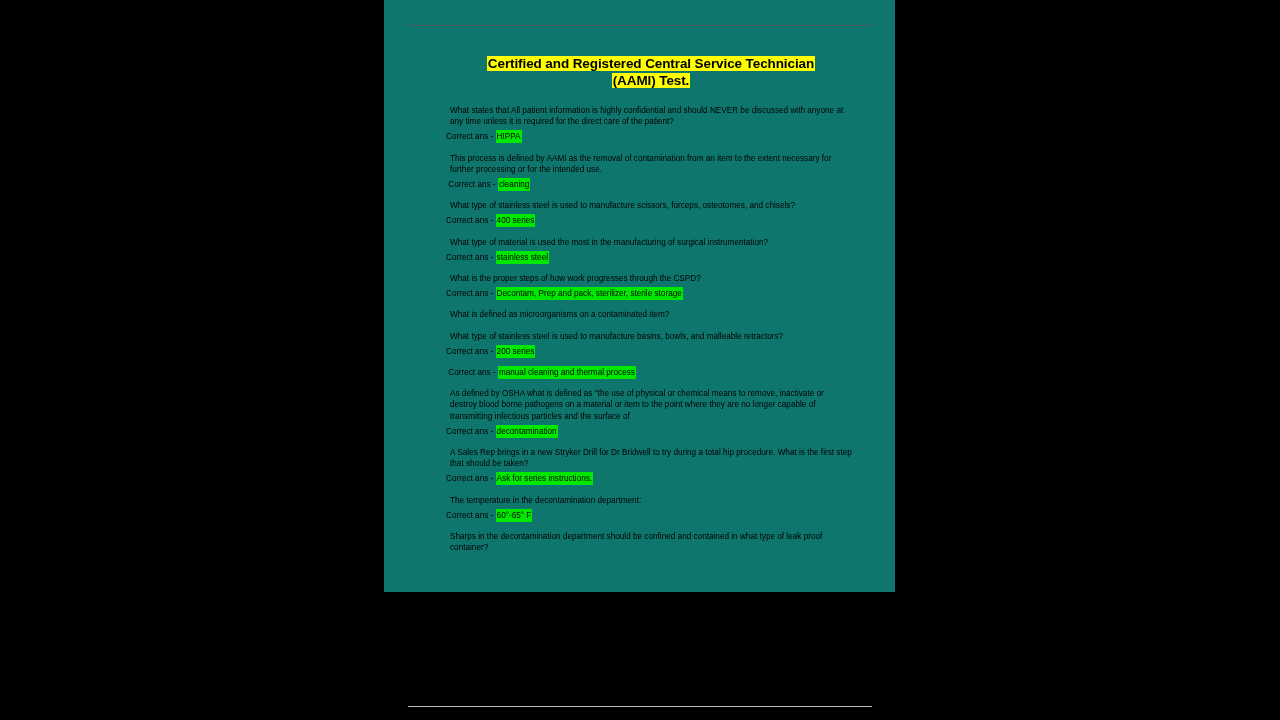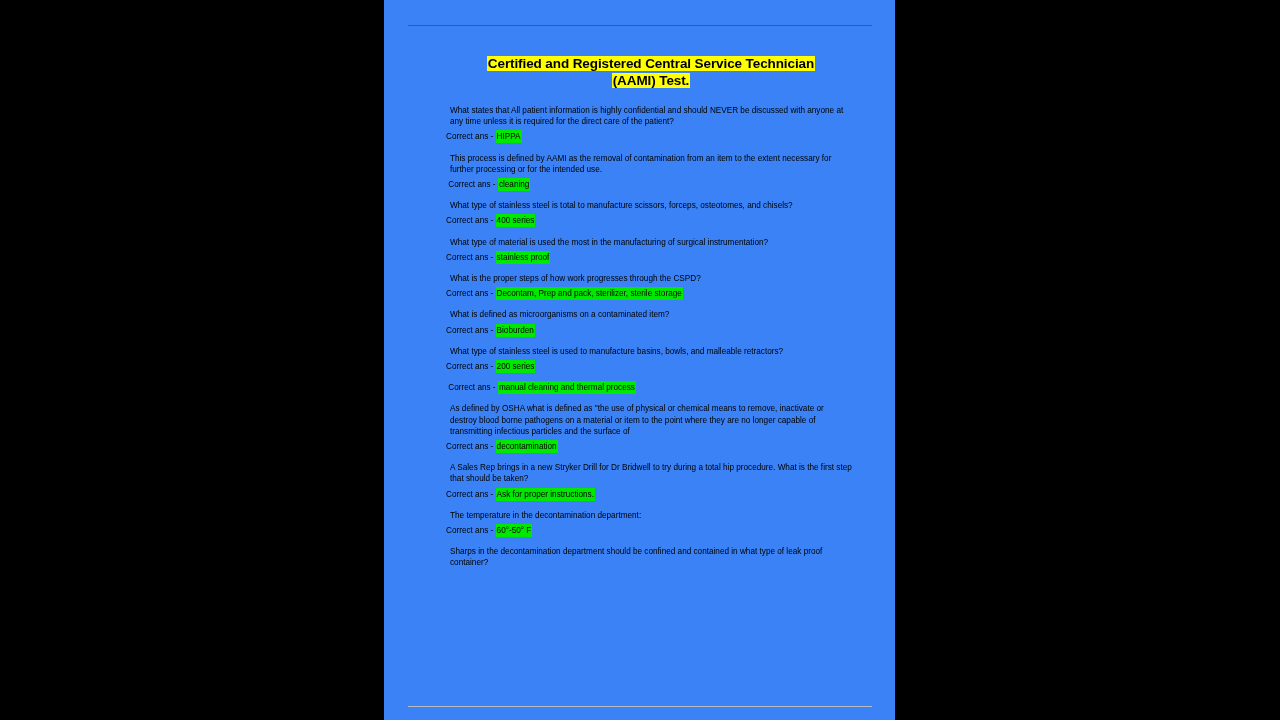--- a/index.html
+++ b/index.html
@@ -17,22 +17,22 @@
     height: 720px;
     background: #000000;
   }
 
   
   .page {
     position: absolute;
     left: 384px;
     top: 0;
     width: 511px;
-    height: 720px;
-    background: #3b82f6;
+    height: 592px;
+    background: #0f766e;
     box-sizing: border-box;
     font-family: "Liberation Sans", sans-serif;
     color: #000000;
   }
 
   .rule-top {
     position: absolute;
     left: 24px;
     top: 25px;
     width: 464px;
@@ -112,61 +112,60 @@
         <p class="q-text">What states that All patient information is highly confidential and should NEVER be discussed with anyone at any time unless it is required for the direct care of the patient?</p>
         <p class="a-text"><span>Correct ans - </span><span class="hl-green">HIPPA</span></p>
       </div>
 
       <div class="qa-block">
         <p class="q-text">This process is defined by AAMI as the removal of contamination from an item to the extent necessary for further processing or for the intended use.</p>
         <p class="a-text"><span> Correct ans - </span><span class="hl-green">cleaning</span></p>
       </div>
 
       <div class="qa-block">
-        <p class="q-text">What type of stainless steel is total to manufacture scissors, forceps, osteotomes, and chisels?</p>
+        <p class="q-text">What type of stainless steel is used to manufacture scissors, forceps, osteotomes, and chisels?</p>
         <p class="a-text"><span>Correct ans - </span><span class="hl-green">400 series</span></p>
       </div>
 
       <div class="qa-block">
         <p class="q-text">What type of material is used the most in the manufacturing of surgical instrumentation?</p>
-        <p class="a-text"><span>Correct ans - </span><span class="hl-green">stainless proof</span></p>
+        <p class="a-text"><span>Correct ans - </span><span class="hl-green">stainless steel</span></p>
       </div>
 
       <div class="qa-block">
         <p class="q-text">What is the proper steps of how work progresses through the CSPD?</p>
         <p class="a-text"><span>Correct ans - </span><span class="hl-green">Decontam, Prep and pack, sterilizer, sterile storage</span></p>
       </div>
 
       <div class="qa-block">
         <p class="q-text">What is defined as microorganisms on a contaminated item?</p>
-        <p class="a-text"><span>Correct ans - </span><span class="hl-green">Bioburden</span></p>
       </div>
 
       <div class="qa-block">
         <p class="q-text">What type of stainless steel is used to manufacture basins, bowls, and malleable retractors?</p>
         <p class="a-text"><span>Correct ans - </span><span class="hl-green">200 series</span></p>
       </div>
 
       <div class="qa-block">
         <p class="a-text"><span> Correct ans - </span><span class="hl-green">manual cleaning and thermal process</span></p>
       </div>
 
       <div class="qa-block">
         <p class="q-text">As defined by OSHA what is defined as "the use of physical or chemical means to remove, inactivate or destroy blood borne pathogens on a material or item to the point where they are no longer capable of transmitting infectious particles and the surface of</p>
         <p class="a-text"><span>Correct ans - </span><span class="hl-green">decontamination</span></p>
       </div>
 
       <div class="qa-block">
         <p class="q-text">A Sales Rep brings in a new Stryker Drill for Dr Bridwell to try during a total hip procedure. What is the first step that should be taken?</p>
-        <p class="a-text"><span>Correct ans - </span><span class="hl-green">Ask for proper instructions.</span></p>
+        <p class="a-text"><span>Correct ans - </span><span class="hl-green">Ask for series instructions.</span></p>
       </div>
 
       <div class="qa-block">
         <p class="q-text">The temperature in the decontamination department:</p>
-        <p class="a-text"><span>Correct ans - </span><span class="hl-green">60°-50° F</span></p>
+        <p class="a-text"><span>Correct ans - </span><span class="hl-green">60°-65° F</span></p>
       </div>
 
       <div class="qa-block">
         <p class="q-text">Sharps in the decontamination department should be confined and contained in what type of leak proof container?</p>
       </div>
 
     </div>
 
     <div class="rule-bottom"></div>
 

